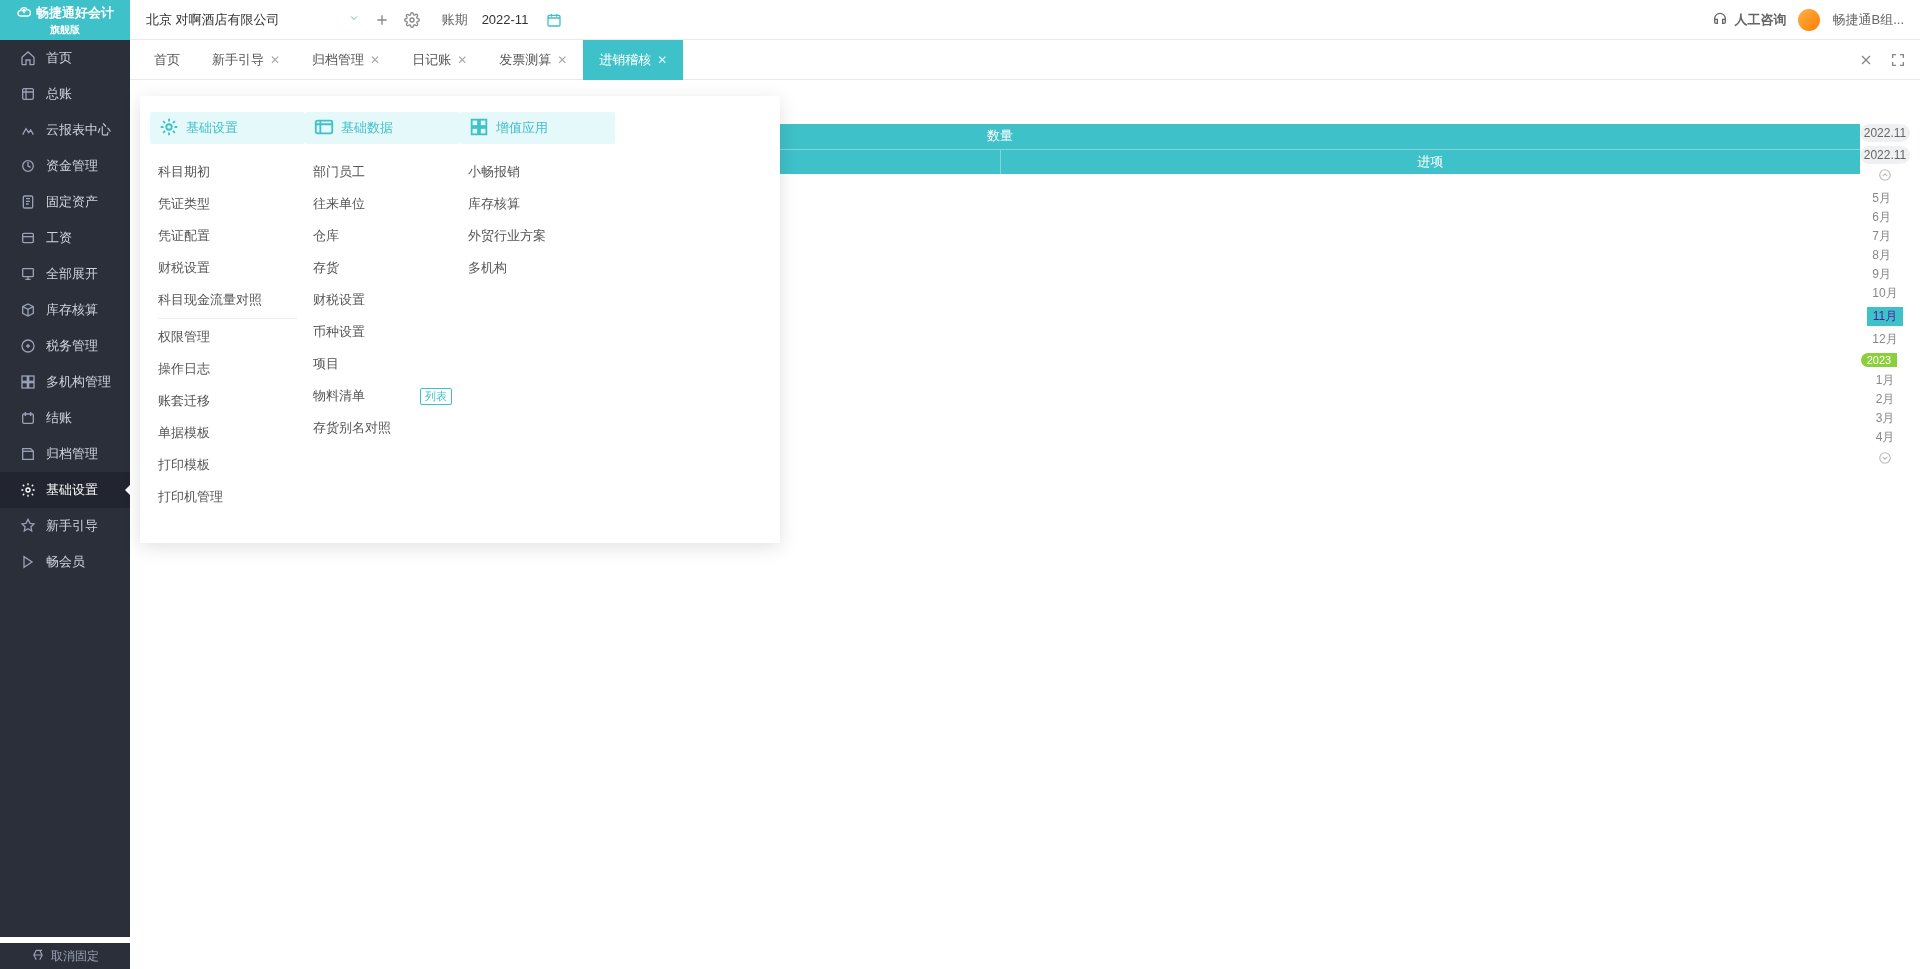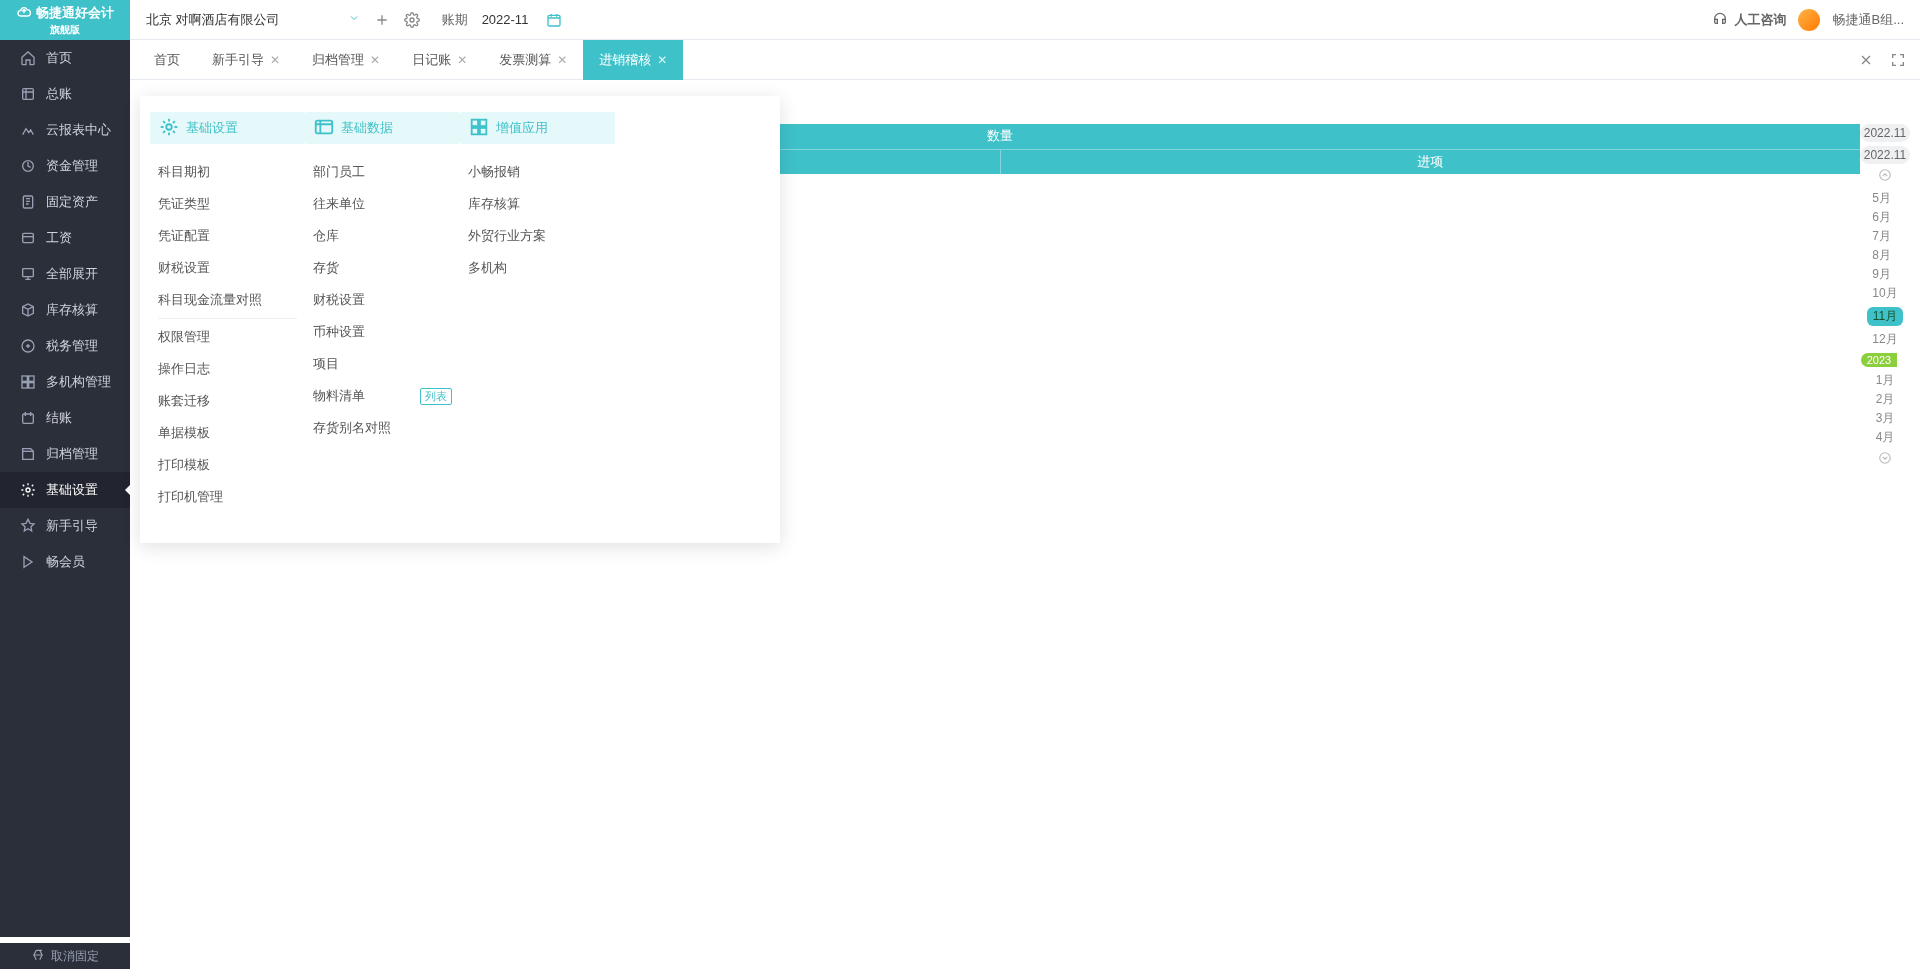--- a/index.html
+++ b/index.html
@@ -64,21 +64,21 @@
 .th-sub-row { flex: 1; display: flex; }
 .th-sub { flex: 1; display: flex; align-items: center; justify-content: center; border-right: 1px solid rgba(255,255,255,0.35); }
 .th-sub:last-child { border-right: none; }
 .th-full { display: flex; align-items: center; justify-content: center; }
 
 
 .timeline { position: absolute; right: 14px; top: 124px; width: 42px; display: flex; flex-direction: column; align-items: center; gap: 4px; font-size: 12px; color: #888; }
 .timeline .yr { background: #eef0f2; padding: 2px 4px; border-radius: 9px; color: #666; }
 .timeline .arrow { color: #bbb; cursor: pointer; }
 .timeline .mo { padding: 1px 0; cursor: pointer; }
-.timeline .mo.active { background: #3fc1c9; color: #14532d; border-radius: 6px; padding: 1px 6px; }
+.timeline .mo.active { background: #3fc1c9; color: #4c1d95; border-radius: 0; padding: 1px 6px; }
 .timeline .badge-yr { background: #8ccf3c; color: #fff; border-radius: 8px 0 0 8px; padding: 1px 6px; font-size: 11px; margin-left: -12px; }
 
 
 .mega { position: absolute; left: 140px; top: 96px; width: 640px; background: #fff; box-shadow: 0 4px 18px rgba(0,0,0,0.12); display: flex; padding: 16px 10px 30px 10px; z-index: 50; }
 .mega-col { width: 155px; }
 .mega-head { display: flex; align-items: center; gap: 6px; background: #e6f9fa; color: #3fc1c9; height: 32px; padding: 0 8px; margin-bottom: 12px; border-radius: 2px; font-size: 13px; }
 .mega-head svg { width: 22px; height: 22px; }
 .mega-item { height: 32px; display: flex; align-items: center; padding-left: 8px; color: #555; cursor: pointer; font-size: 13px; gap: 6px; }
 .mega-sep { height: 1px; background: #eee; margin: 2px 8px 2px 8px; }
 .tag { border: 1px solid #3fc1c9; color: #3fc1c9; font-size: 11px; padding: 0 4px; border-radius: 2px; margin-left: auto; margin-right: 8px; }

